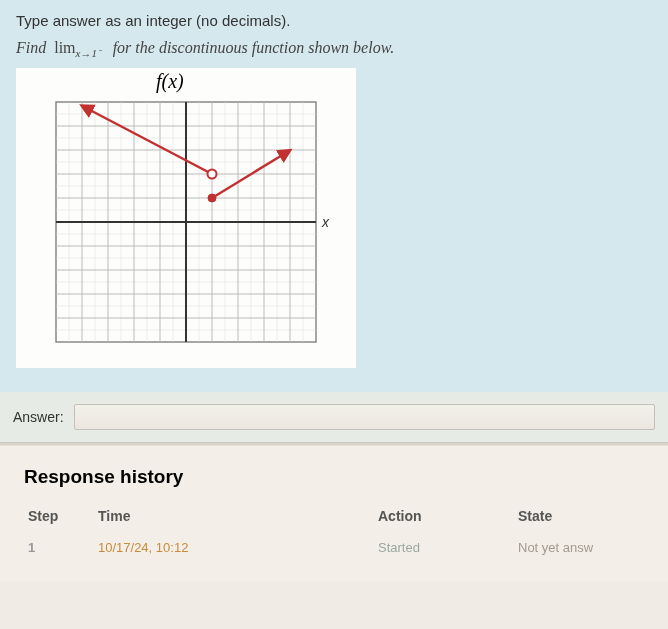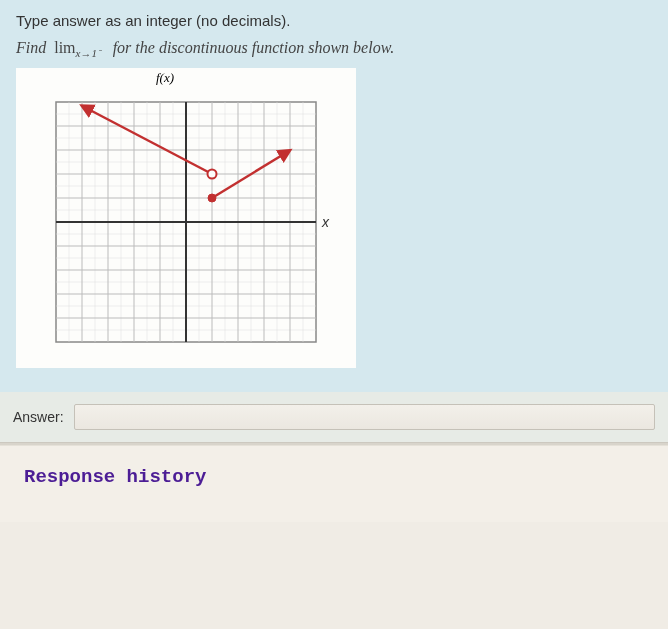--- a/index.html
+++ b/index.html
@@ -43,21 +43,21 @@
       height: 300px;
       margin-top: 4px;
       position: relative;
       display: flex;
       flex-direction: column;
       align-items: center;
       padding-top: 4px;
     }
     .fx-label {
       font-style: italic;
-      font-size: 13px;
+      font-size: 20px;
       font-family: Georgia, serif;
       position: absolute;
       top: 2px;
       left: 50%;
       transform: translateX(-30px);
     }
     .answer-row {
       display: flex;
       align-items: center;
       padding: 12px 13px;
@@ -83,23 +83,22 @@
       border-top: 1px solid #ccc8bf;
       border-bottom: 1px solid #e5e1d8;
     }
     .history-section {
       padding: 20px 24px;
       background: #f3efe8;
     }
     .history-title {
       font-size: 19px;
       font-weight: bold;
-      color: #4c1d95;
+      color: #000000;
       margin-bottom: 14px;
-      font-family: Liberation Mono, monospace;
     }
     .history-table {
       width: 100%;
       border-collapse: collapse;
     }
     .history-table th {
       text-align: left;
       font-size: 14px;
       color: #555;
       padding: 6px 4px 10px 4px;
@@ -201,13 +200,31 @@
 
 <div class="answer-row">
   <span class="answer-label">Answer:</span>
   <input class="answer-input" type="text" value="" style="">
 </div>
 
 <div class="divider"></div>
 
 <div class="history-section">
   <div class="history-title">Response history</div>
+  <table class="history-table">
+    <thead>
+      <tr>
+        <th class="step-col">Step</th>
+        <th class="time-col">Time</th>
+        <th class="action-col">Action</th>
+        <th>State</th>
+      </tr>
+    </thead>
+    <tbody>
+      <tr>
+        <td class="step-val">1</td>
+        <td class="time-val">10/17/24, 10:12</td>
+        <td class="action-val">Started</td>
+        <td class="state-val">Not yet answ</td>
+      </tr>
+    </tbody>
+  </table>
 </div>
 
 </body></html>

